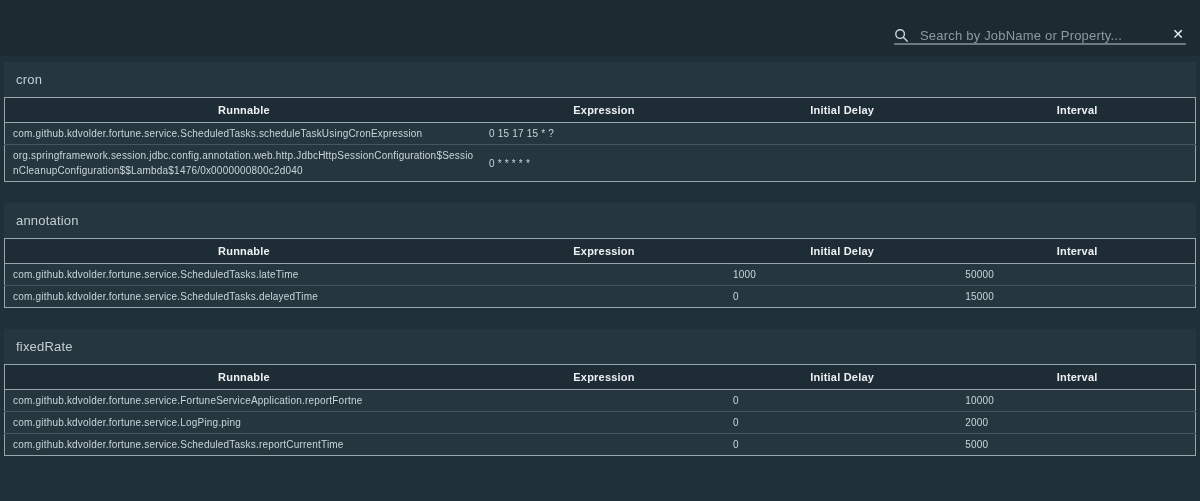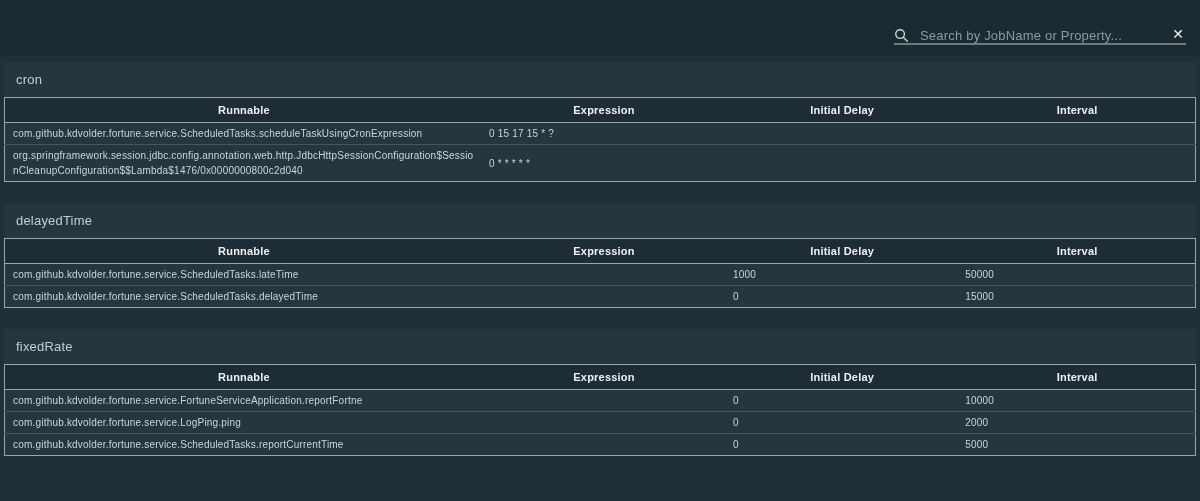--- a/index.html
+++ b/index.html
@@ -152,21 +152,21 @@
           <td>org.springframework.session.jdbc.config.annotation.web.http.JdbcHttpSessionConfiguration$SessionCleanupConfiguration$$Lambda$1476/0x0000000800c2d040</td>
           <td>0 * * * * *</td>
           <td></td>
           <td></td>
         </tr>
       </tbody>
     </table>
   </div>
 
   <div class="section">
-    <div class="section-title">delayedTime</div>
+    <div class="section-title">annotation</div>
     <table>
       <colgroup>
           <col class="c-run">
           <col class="c-exp">
           <col class="c-del">
           <col class="c-int">
         </colgroup>
       <thead>
         <tr>
           <th>Runnable</th>

